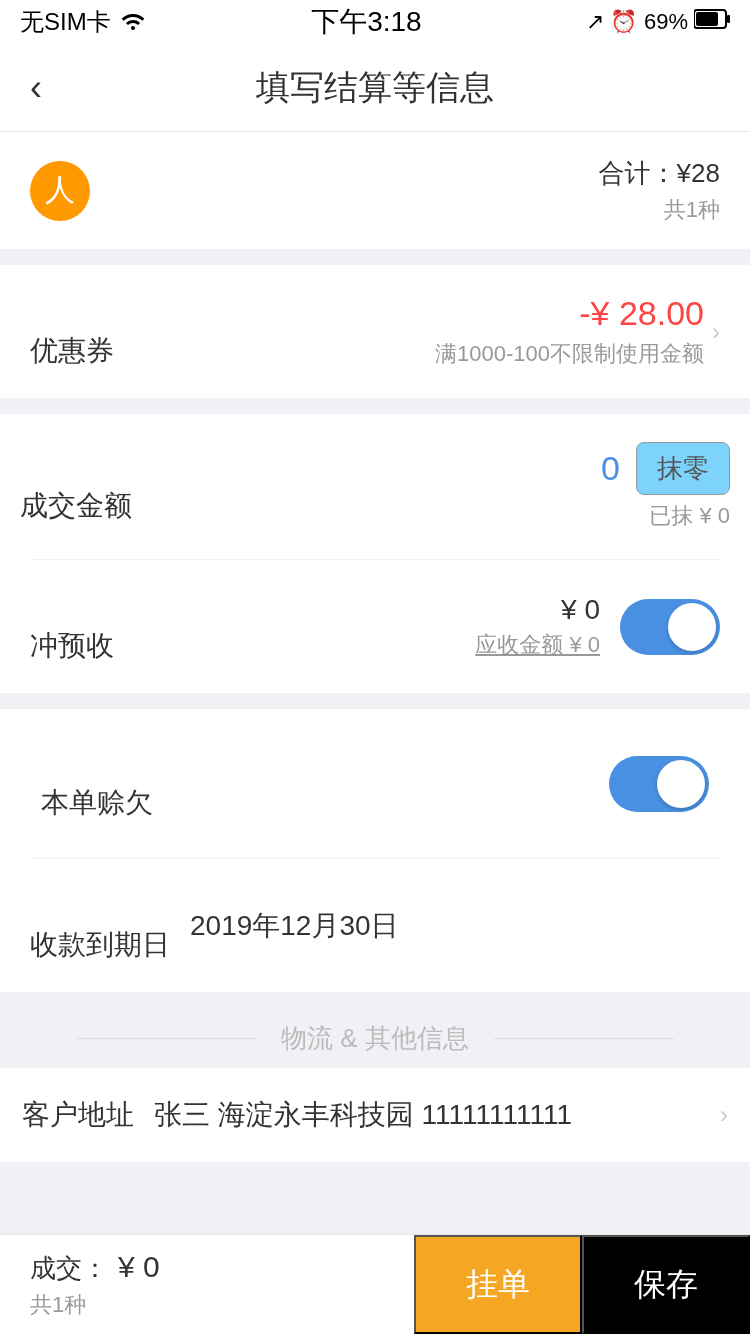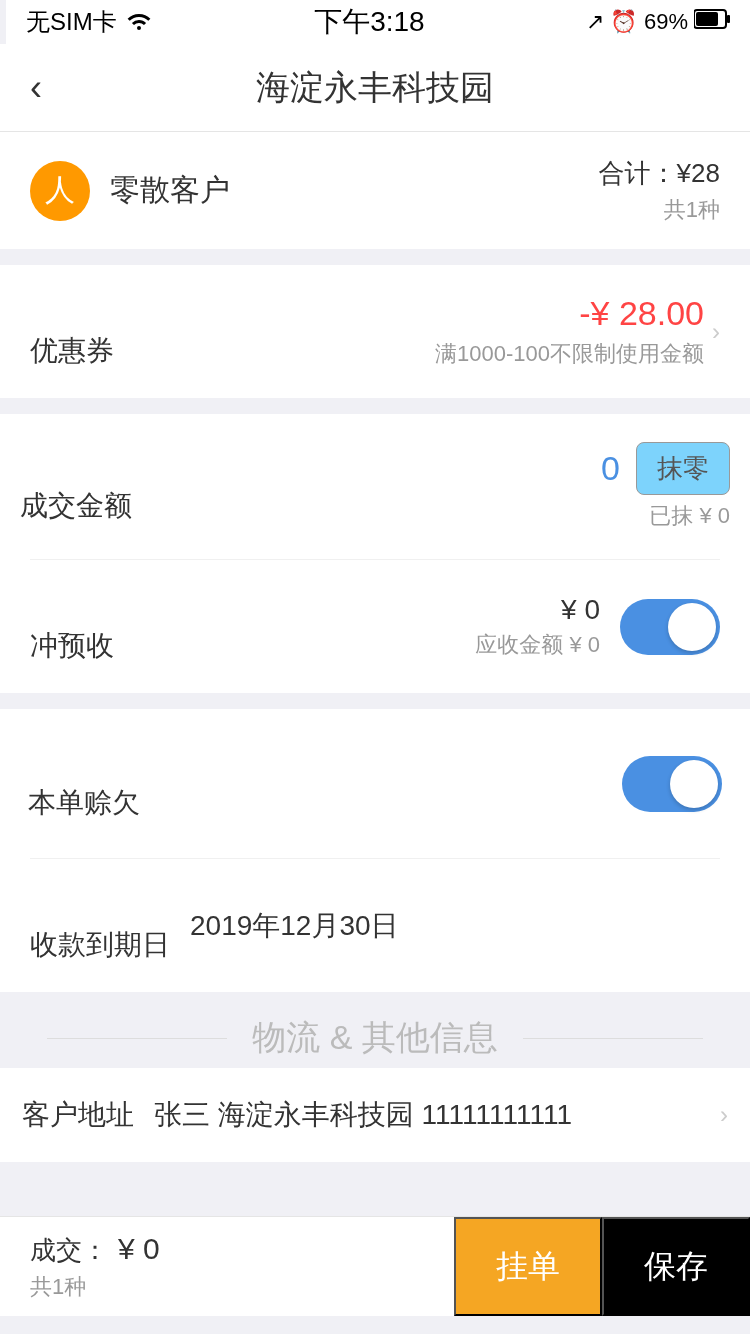--- a/index.html
+++ b/index.html
@@ -16,21 +16,20 @@
     
     .status-bar {
       height: 44px;
       background: #fff;
       display: flex;
       align-items: center;
       justify-content: space-between;
       padding: 0 20px;
       font-size: 24px;
       color: #000;
-      margin-left: 6px;
     }
     .status-left { display: flex; align-items: center; gap: 8px; }
     .status-right { display: flex; align-items: center; gap: 6px; font-size: 22px; }
 
     
     .nav-bar {
       height: 88px;
       background: #fff;
       display: flex;
       align-items: center;
@@ -119,21 +118,21 @@
     
     .prepay-row {
       background: #fff;
       padding: 28px 30px;
       display: flex;
       align-items: center;
       justify-content: space-between;
     }
     .prepay-right { display: flex; align-items: center; gap: 20px; text-align: right; }
     .prepay-amount { font-size: 28px; color: #333; }
-    .prepay-sub { font-size: 22px; color: #999; margin-top: 4px; }
+    .prepay-sub { font-size: 22px; color: #999; margin-top: 4px; text-decoration: underline; }
 
     
     .toggle {
       width: 100px; height: 56px;
       background: #4a90e2;
       border-radius: 28px;
       position: relative;
       cursor: pointer;
     }
     .toggle-knob {
@@ -141,21 +140,21 @@
       background: #fff;
       border-radius: 50%;
       position: absolute;
       top: 4px; right: 4px;
       box-shadow: 0 2px 4px rgba(0,0,0,0.2);
     }
 
     
     .debt-row {
       background: #fff;
-      padding: 36px 28px;
+      padding: 36px 41px;
       display: flex;
       align-items: center;
       justify-content: space-between;
     }
 
     
     .duedate-row {
       background: #fff;
       padding: 28px 30px;
       display: flex;
@@ -170,57 +169,57 @@
       height: 60px;
       display: flex;
       align-items: center;
       justify-content: center;
     }
     .section-sep-inner {
       display: flex;
       align-items: center;
       gap: 25px;
       color: #bbb;
-      font-size: 34px;
+      font-size: 26px;
     }
     .sep-line { flex: 1; height: 1px; background: #ddd; width: 180px; }
 
     
     .address-row {
       background: #fff;
       padding: 28px 22px;
       display: flex;
       align-items: center;
       justify-content: space-between;
     }
     .address-label { font-size: 28px; color: #333; flex-shrink: 0; margin-right: 20px; }
     .address-value { font-size: 28px; color: #333; flex: 1; }
 
     
     .bottom-bar {
       position: fixed;
-      bottom: 18px; left: 0;
+      bottom: 0; left: 0;
       width: 750px;
       height: 100px;
       background: #fff;
       display: flex;
       border-top: 1px solid #e5e5e5;
     }
     .bottom-info {
       flex: 1;
       display: flex;
       flex-direction: column;
       justify-content: center;
       padding-left: 30px;
     }
     .bottom-deal { font-size: 26px; color: #333; display: flex; gap: 10px; align-items: baseline; }
     .bottom-deal-amount { font-size: 30px; color: #333; font-weight: 500; }
     .bottom-count { font-size: 22px; color: #999; margin-top: 4px; }
     .bottom-btn {
-      width: 148px;
+      width: 168px;
       height: 100%;
       display: flex;
       align-items: center;
       justify-content: center;
       font-size: 32px;
       color: #fff;
       font-weight: 500;
       cursor: pointer;
     }
     .btn-hold { background: #f5a623; }
@@ -252,32 +251,31 @@
           <rect x="0" y="1" width="32" height="18" rx="3" ry="3" fill="none" stroke="#000" stroke-width="2"></rect>
           <rect x="33" y="6" width="3" height="8" rx="1" fill="#000"></rect>
           <rect x="2" y="3" width="22" height="14" rx="2" fill="#000"></rect>
         </svg>
     </span>
   </div>
 </div>
 
 <div class="nav-bar">
   <span class="nav-back">‹</span>
-  <span class="nav-title">海淀永丰科技园</span>
+  <span class="nav-title">填写结算等信息</span>
 </div>
 
 <div class="content-area">
 
   <div class="section" style="margin-bottom:16px;">
     <div class="customer-row">
       <div class="customer-left">
         <div class="customer-avatar">
           <span>人</span>
         </div>
-        <span class="customer-name">零散客户</span>
       </div>
       <div class="customer-right">
         <div class="customer-total">合计：¥28</div>
         <div class="customer-count">共1种</div>
       </div>
     </div>
   </div>
 
   <div class="section" style="margin-bottom:16px;">
     <div class="form-row">

